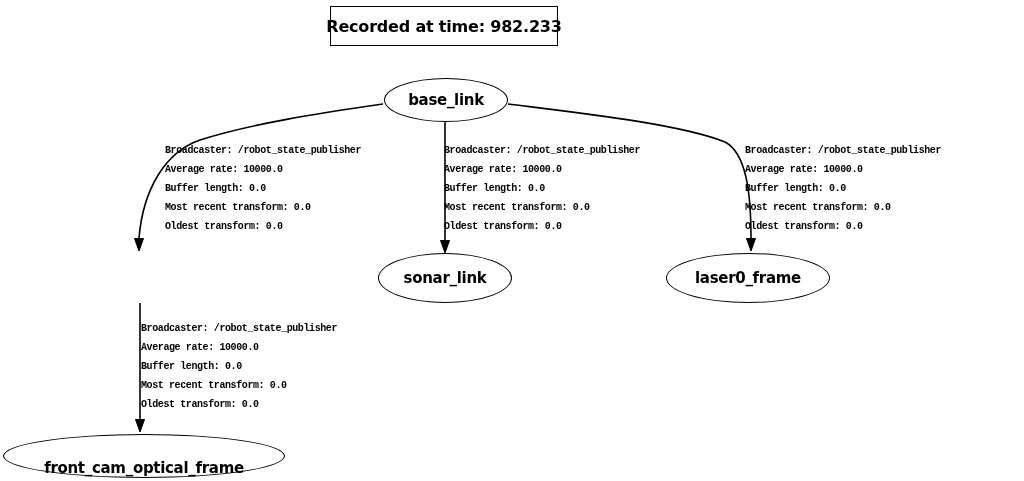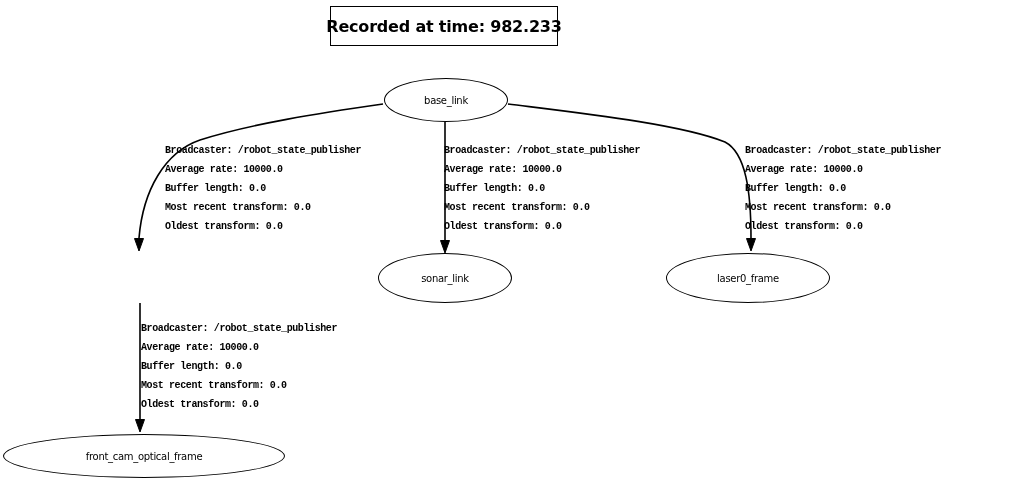--- a/index.html
+++ b/index.html
@@ -50,22 +50,22 @@
     white-space: nowrap;
   }
   .node {
     position: absolute;
     border: 1.6px solid #000000;
     border-radius: 50%;
     box-sizing: border-box;
     display: flex;
     align-items: center;
     justify-content: center;
-    font-size: 10px;
-    font-weight: normal;
+    font-size: 15px;
+    font-weight: bold;
     letter-spacing: -0.3px;
     white-space: nowrap;
     background: #ffffff00;
   }
   .edge-label {
     position: absolute;
     font-size: 10px;
     font-weight: bold;
     letter-spacing: -0.4px;
     line-height: 19px;
@@ -111,21 +111,21 @@
 
 
   <div class="node" style="left:378px; top:253px; width:134px; height:50px;text-align:right;">
     <span>sonar_link</span>
   </div>
 
   <div class="node" style="left:666px; top:253px; width:164px; height:50px;align-items:center;">
     <span>laser0_frame</span>
   </div>
 
-  <div class="node" style="left:3px; top:434px; width:282px; height:44px;">
+  <div class="node" style="left:3px; top:434px; width:282px; height:44px;align-items:flex-end;">
     <span>front_cam_optical_frame</span>
   </div>
 
   <div class="edge-label" style="left:165px; top:141px;">
     <div>Broadcaster: /robot_state_publisher</div>
     <div>Average rate: 10000.0</div>
     <div>Buffer length: 0.0</div>
     <div>Most recent transform: 0.0</div>
     <div>Oldest transform: 0.0</div>
   </div>

